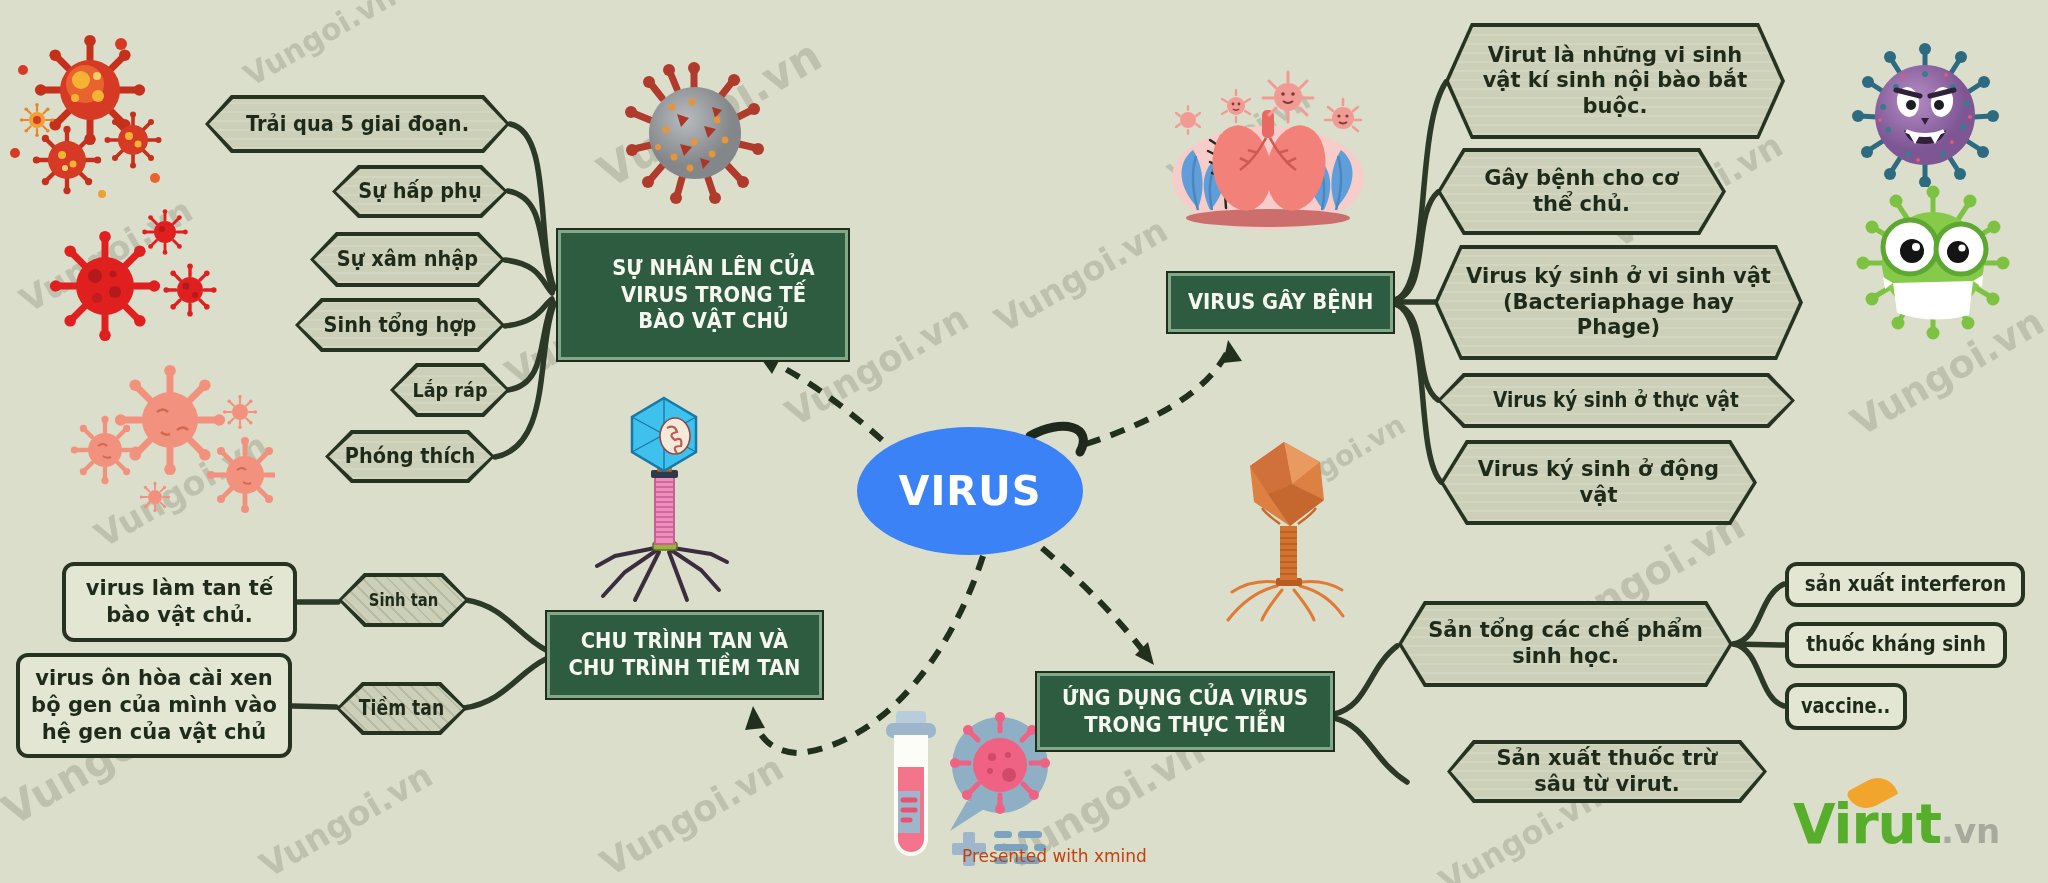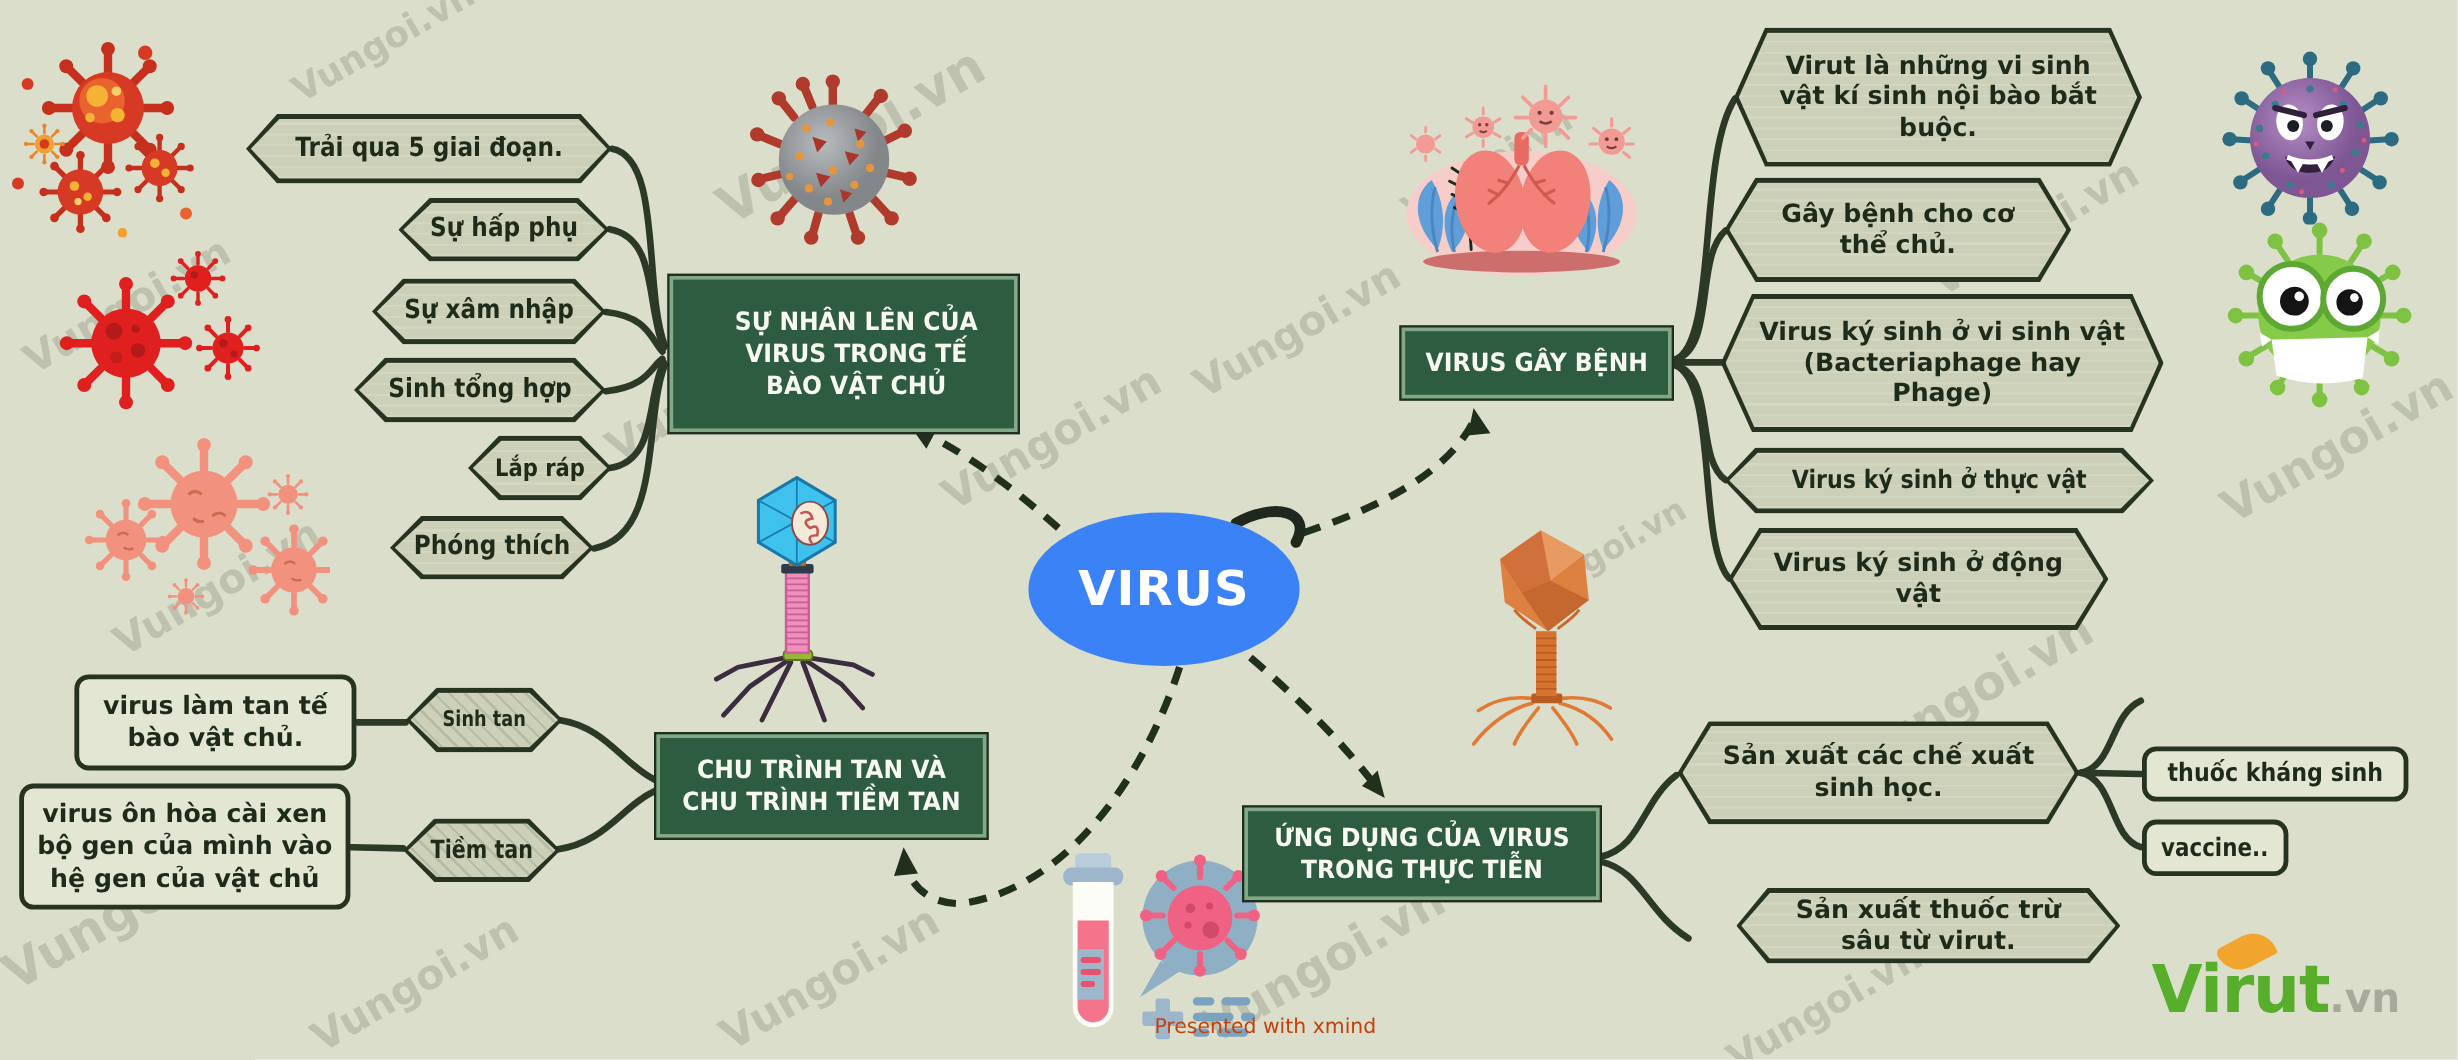--- a/index.html
+++ b/index.html
@@ -666,26 +666,29 @@
       <div class="hex-fill hatch"></div>
     <div class="lbl one" style="transform:scaleX(.82);">Tiềm tan</div>
   </div>
 
   <div class="gbox" style="left:1037px;top:673px;width:296px;height:77px;font-size:21px;">
     <span class="lbl">ỨNG DỤNG CỦA VIRUS TRONG THỰC TIỄN</span>
   </div>
   <div class="hex" style="left:1398px;top:601px;width:335px;height:86px;font-size:21px;">
     <div class="hex-bg"></div>
       <div class="hex-fill"></div>
-    <div class="lbl">Sản xuất các chế xuất sinh học.</div>
+    <div class="lbl">Sản tổng các chế phẩm sinh học.</div>
   </div>
   <div class="hex" style="left:1447px;top:740px;width:320px;height:63px;font-size:21px;">
     <div class="hex-bg"></div>
       <div class="hex-fill"></div>
     <div class="lbl">Sản xuất thuốc trừ sâu từ virut.</div>
+  </div>
+  <div class="nbox" style="left:1785px;top:562px;width:240px;height:45px;font-size:21px;border-width:4px;">
+    <span class="one">sản xuất interferon</span>
   </div>
   <div class="nbox" style="left:1785px;top:622px;width:222px;height:46px;font-size:21px;border-width:4px;">
     <span class="one">thuốc kháng sinh</span>
   </div>
   <div class="nbox" style="left:1785px;top:683px;width:122px;height:47px;font-size:21px;border-width:4px;">
     <span class="one" style="transform:scaleX(.85);">vaccine..</span>
   </div>
 
   <div id="logo">
     <span class="leaf"></span>

